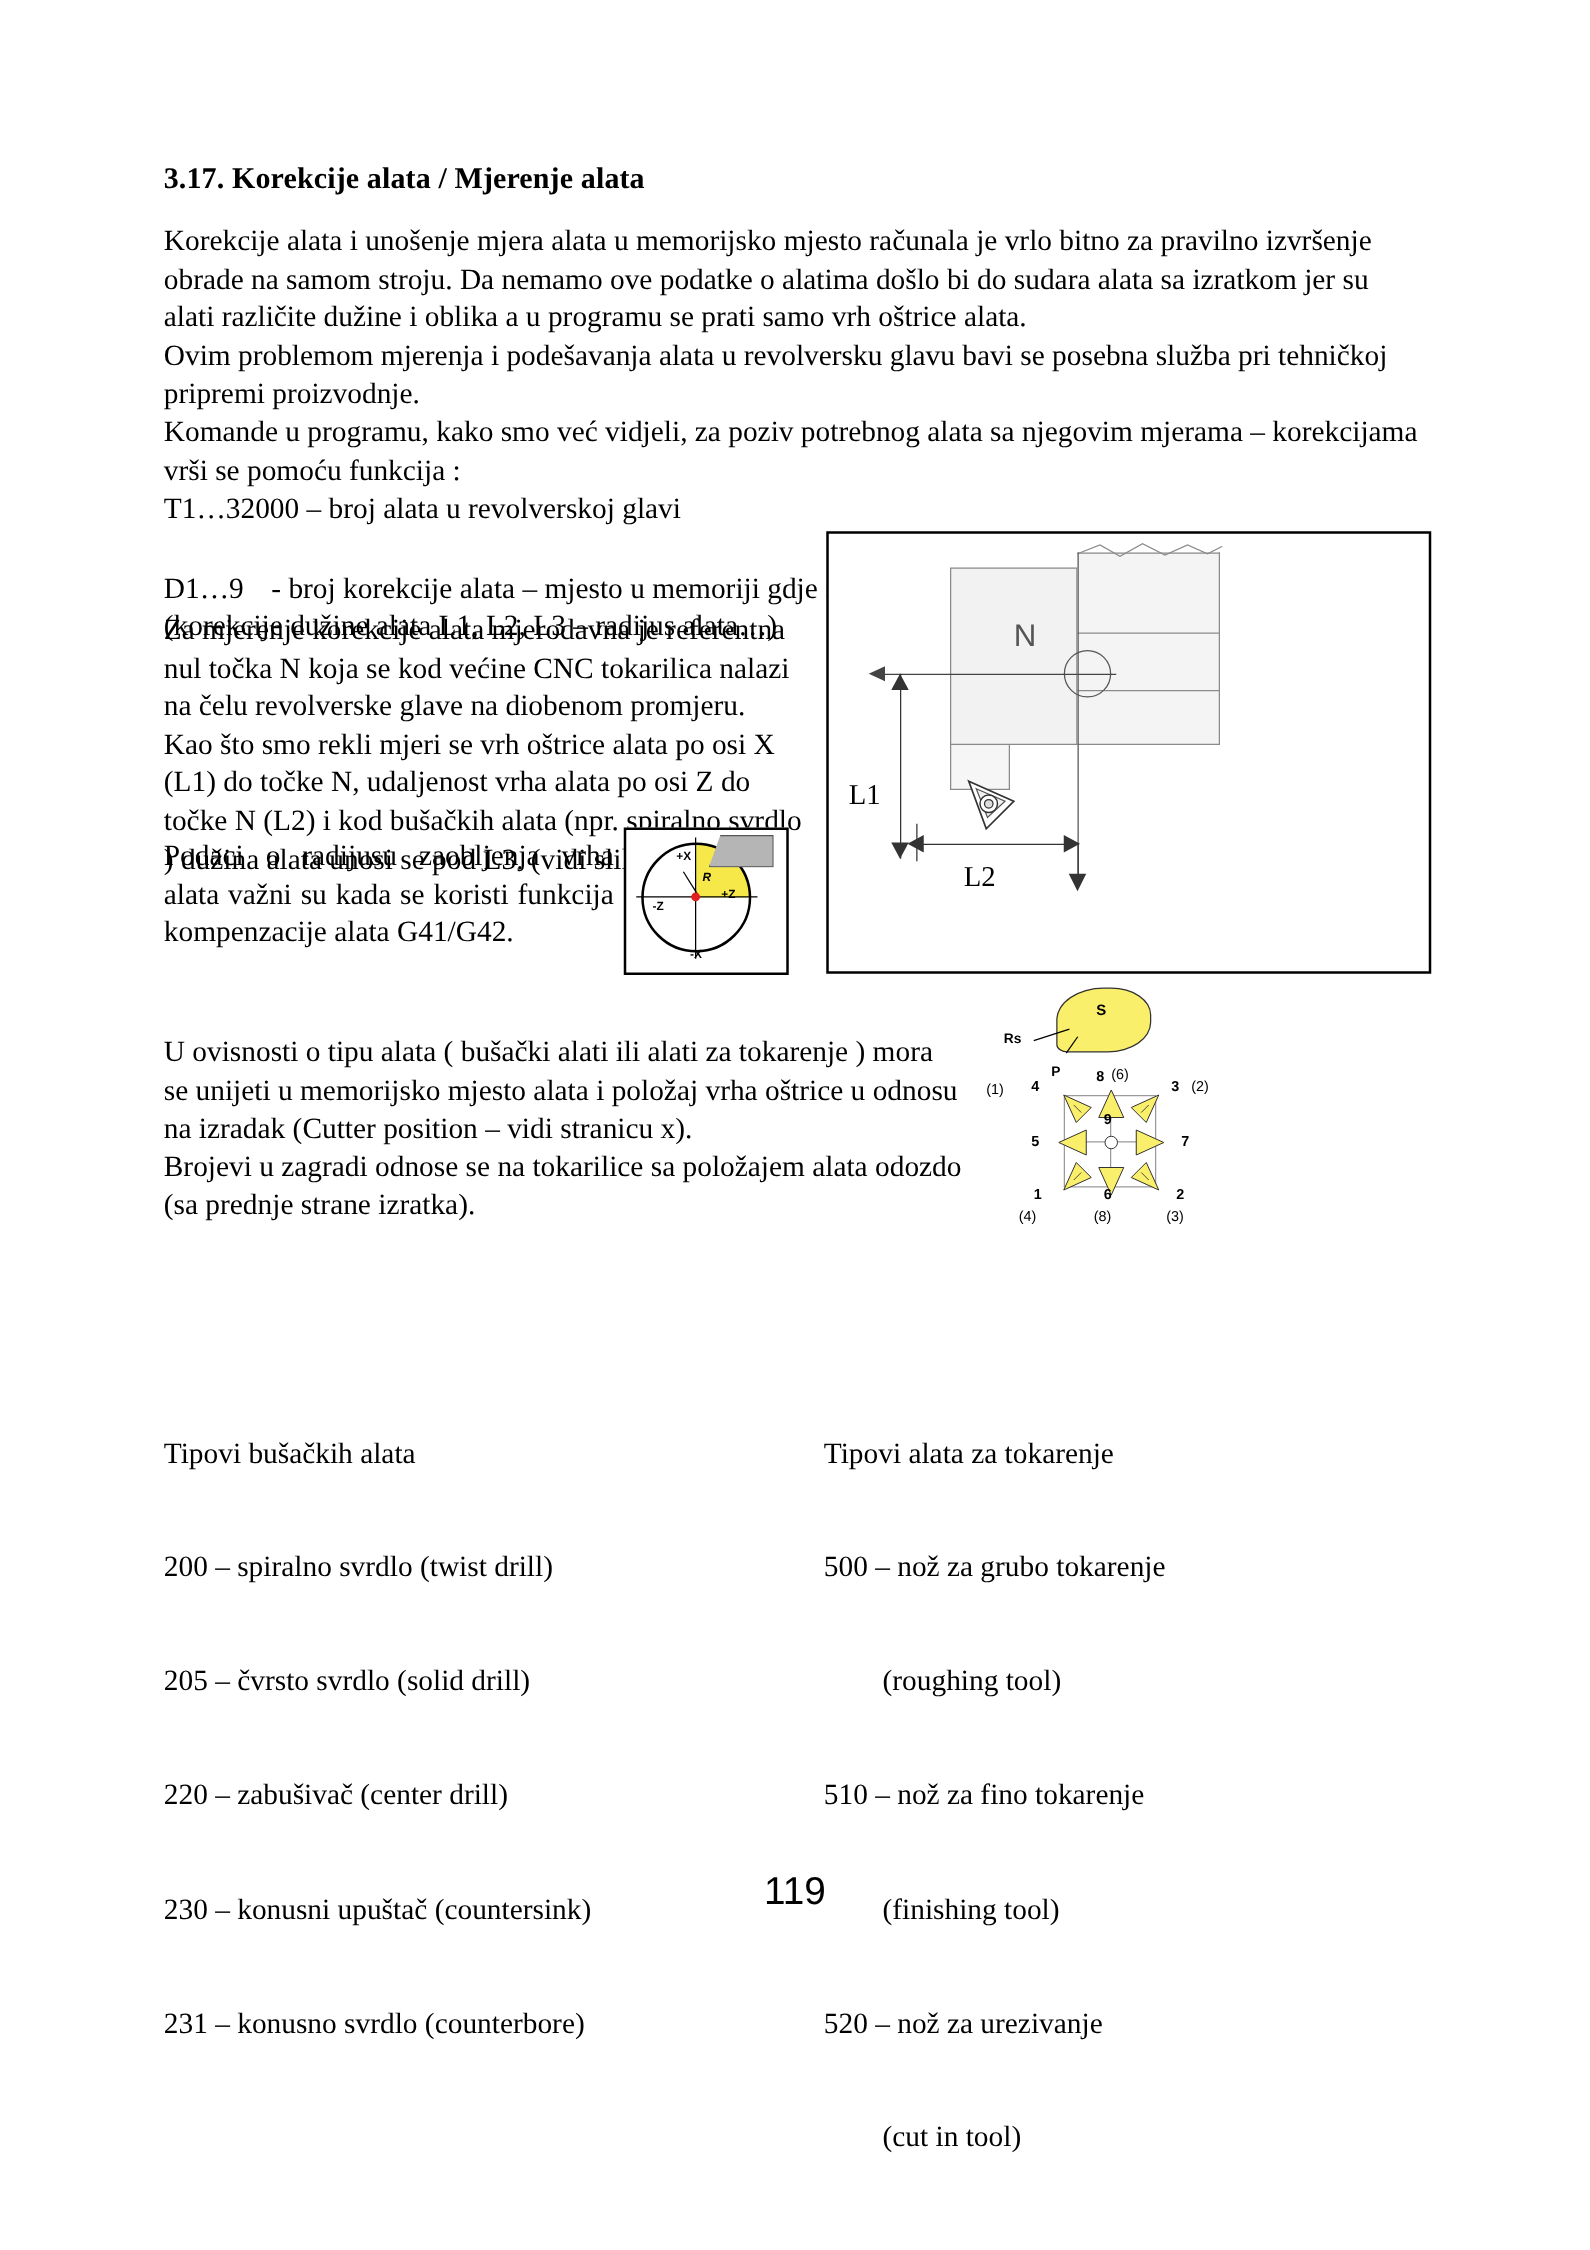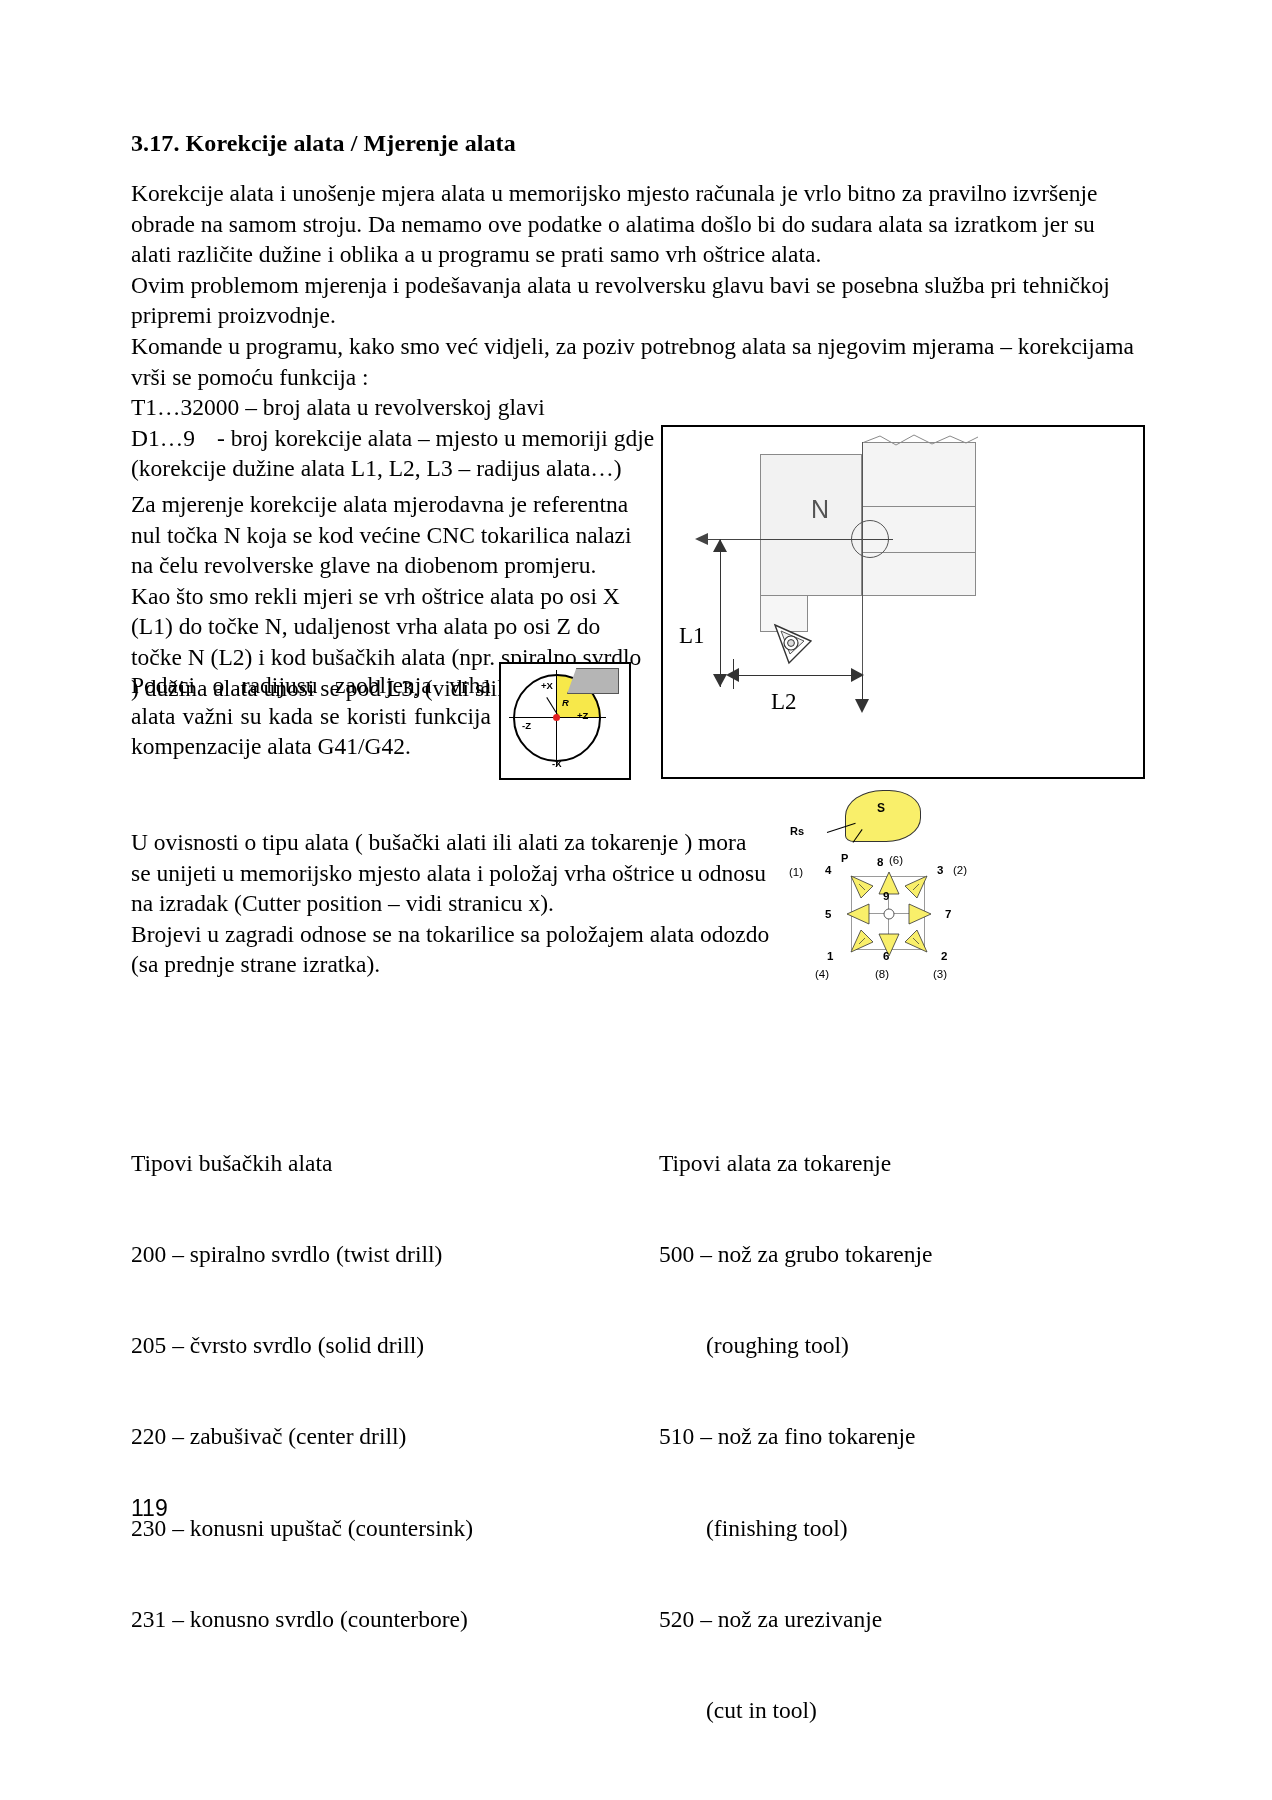--- a/index.html
+++ b/index.html
@@ -41,41 +41,41 @@
     line-height: 30.6px;
     text-align: left;
   }
   .para.just { text-align: justify; text-justify: inter-word; }
 
   #p-intro { left: 0; top: 178px; width: 1010px; }
   #p-meas  { left: 0; top: 489px; width: 520px; }
   #p-radius{ left: 0; top: 670px; width: 360px; }
   #p-depend{ left: 0; top: 827px; width: 640px; }
 
-  .tab-d { display: inline-block; width: 86px; }
+  .tab-d { display: inline-block; width: 86px; margin-top: 33px; }
 
   
   .list-col {
     position: absolute;
     font-size: 23.5px;
     line-height: 30.4px;
     white-space: pre;
   }
   #list-left  { left: 0;   top: 1087px; }
   #list-right { left: 528px; top: 1087px; }
   .list-title { }
 
   
   .page-number {
     position: absolute;
     left: 0;
     top: 1495px;
     width: 1010px;
-    text-align: left;
-    font-size: 23px;
+    text-align: center;
+    font-size: 31px;
     font-family: "Liberation Sans", "DejaVu Sans", sans-serif;
   }
 
   
   .fig-main {
     position: absolute;
     left: 530px;
     top: 425px;
     width: 484px;
     height: 354px;
@@ -320,21 +320,21 @@
     position: absolute;
     left: 88px; top: 11px;
     font-size: 12px; font-weight: bold;
     font-family: "Liberation Sans", "DejaVu Sans", sans-serif;
   }
   .cp-Rs, .cp-P {
     position: absolute;
     font-size: 11px; font-weight: bold;
     font-family: "Liberation Sans", "DejaVu Sans", sans-serif;
   }
-  .cp-Rs { left: 1px; top: 35px; }
+  .cp-Rs { left: 14px; top: 35px; }
   .cp-P  { left: 52px; top: 62px; }
   .cp-leader1 {
     position: absolute;
     left: 38px; top: 42px;
     width: 30px; height: 0;
     border-top: 1px solid #000;
     transform: rotate(-18deg);
     transform-origin: left center;
   }
   .cp-leader2 {

